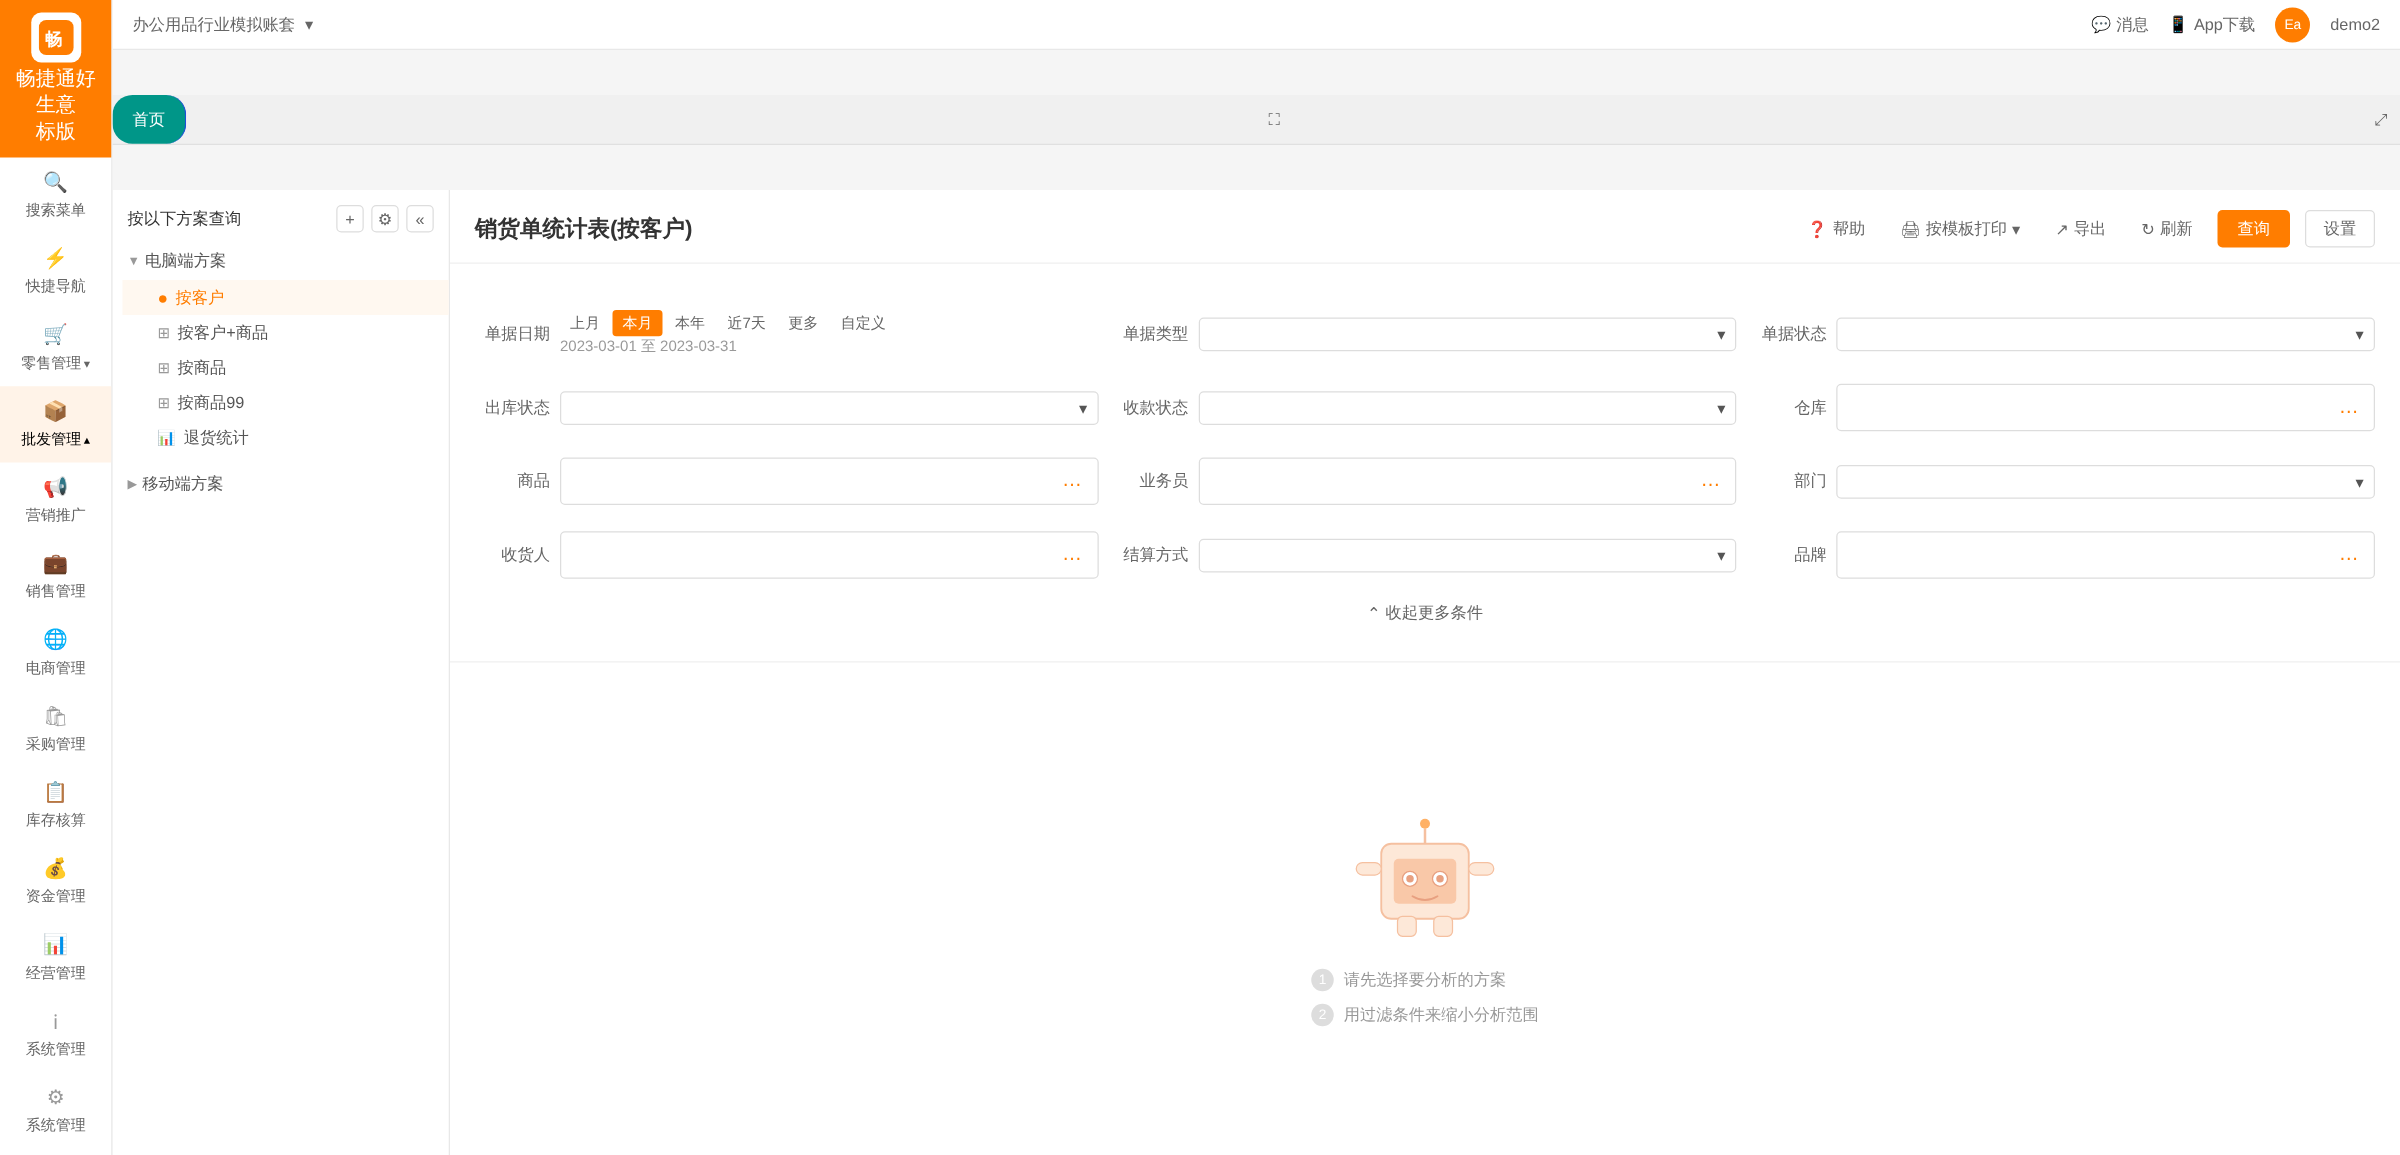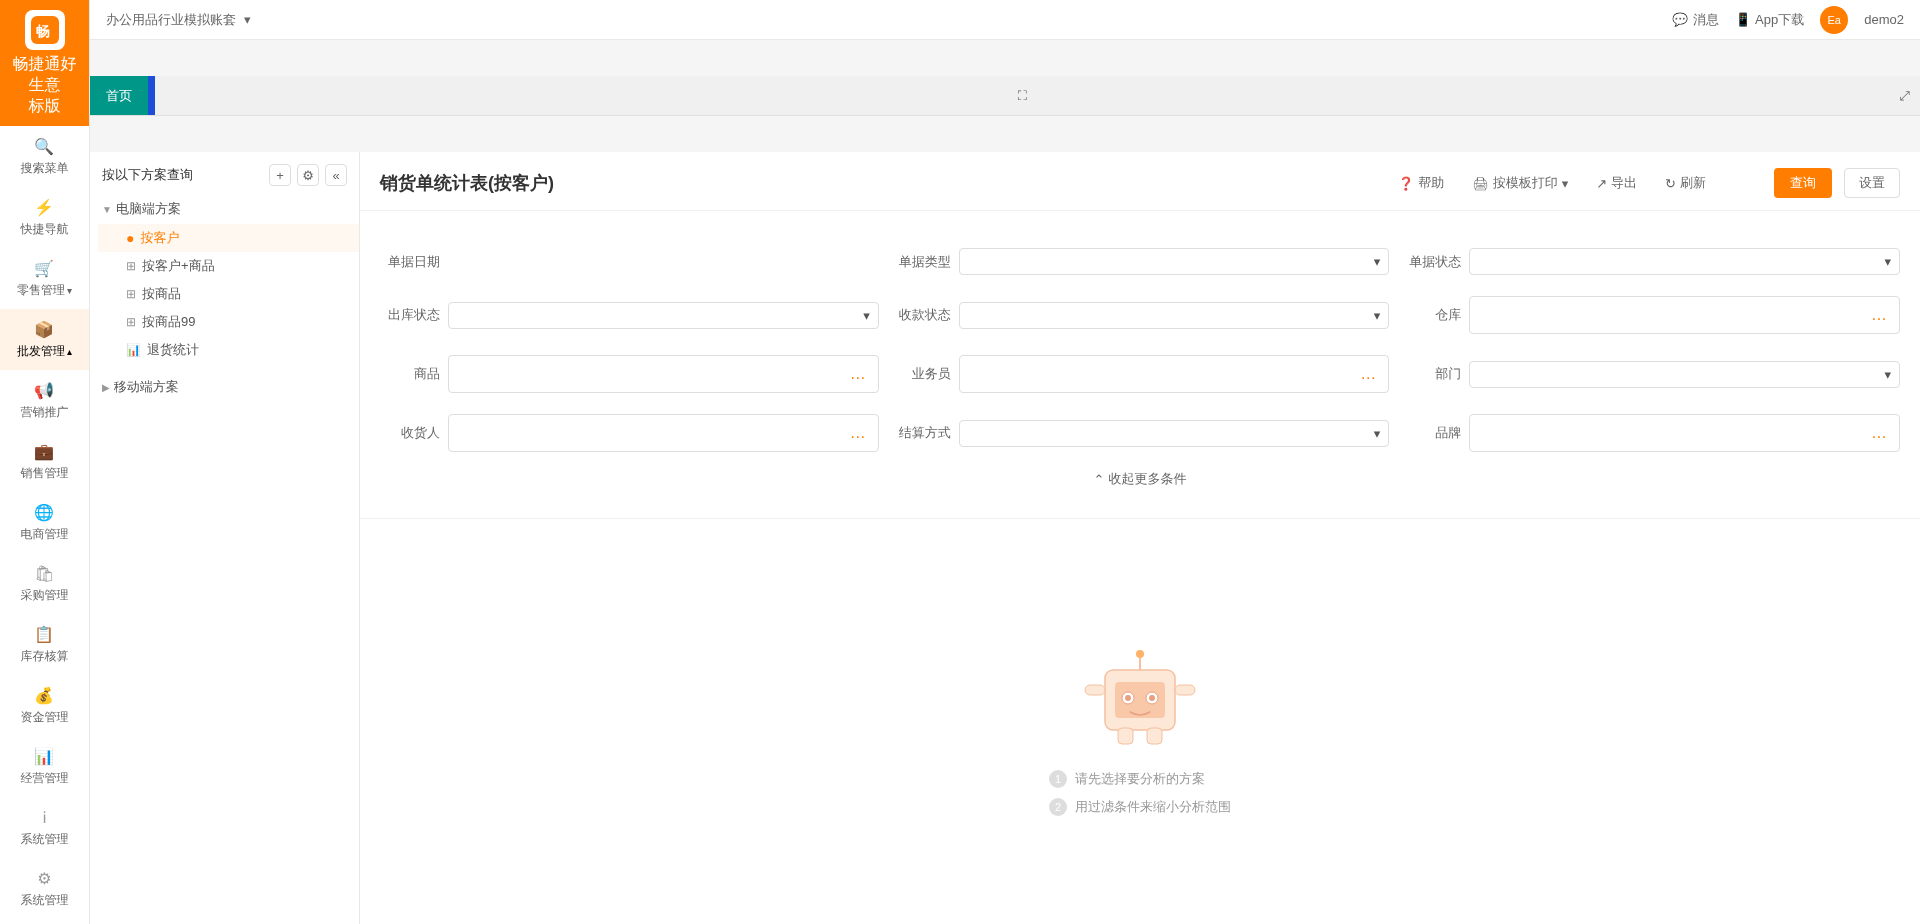--- a/index.html
+++ b/index.html
@@ -22,21 +22,21 @@
 
     
     .topbar { height: 40px; background: #fff; border-bottom: 1px solid #e8e8e8; display: flex; align-items: center; padding: 0 16px; justify-content: space-between; }
     .topbar-left { display: flex; align-items: center; gap: 8px; color: #666; font-size: 13px; }
     .topbar-right { display: flex; align-items: center; gap: 16px; color: #666; font-size: 13px; }
     .topbar-right .item { display: flex; align-items: center; gap: 4px; cursor: pointer; }
     .user-avatar { width: 28px; height: 28px; border-radius: 50%; background: #ff7d00; color: #fff; display: flex; align-items: center; justify-content: center; font-size: 12px; cursor: pointer; overflow: hidden; }
 
     
     .tabbar { height: 40px; background: #f0f0f0; display: flex; align-items: stretch; border-bottom: 1px solid #e0e0e0; }
-    .tab { display: flex; align-items: center; padding: 0 16px; cursor: pointer; border-right: 7px solid #1d4ed8; font-size: 13px; color: #666; gap: 6px; white-space: nowrap; }
+    .tab { display: flex; align-items: center; padding: 0 16px; cursor: pointer; border-right: 1px solid #1d4ed8; font-size: 13px; color: #666; gap: 6px; white-space: nowrap; border-radius: 16px; }
     .tab.active { background: #fff; color: #333; border-bottom: 2px solid #fff; margin-bottom: -1px; }
     .tab .close-btn { color: #999; font-size: 16px; line-height: 1; cursor: pointer; display: flex; align-items: center; }
     .tab-home { background: #009688; color: #fff; }
     .tab-expand { margin-left: auto; display: flex; align-items: center; padding: 0 10px; cursor: pointer; color: #666; }
 
     
     .content { flex: 1; display: flex; overflow: hidden; }
 
     
     .left-panel { width: 270px; background: #fff; border-right: 1px solid #e8e8e8; padding: 12px 0; flex-shrink: 0; }
@@ -51,21 +51,21 @@
     .sub-tree-item .item-icon { color: #999; font-size: 12px; }
 
     
     .right-panel { flex: 1; background: #fff; overflow-y: auto; display: flex; flex-direction: column; }
 
     
     .page-header { padding: 16px 20px 12px; display: flex; align-items: center; justify-content: space-between; border-bottom: 1px solid #f0f0f0; }
     .page-title { font-size: 18px; font-weight: 600; color: #333; }
     .page-actions { display: flex; align-items: center; gap: 12px; }
     .action-btn { display: flex; align-items: center; gap: 4px; color: #666; font-size: 13px; cursor: pointer; padding: 4px 8px; border-radius: 4px; }
-    .action-btn-primary { background: #ff7d00; color: #fff; border: none; padding: 6px 16px; border-radius: 4px; font-size: 13px; cursor: pointer; margin-left: 48px; }
+    .action-btn-primary { background: #ff7d00; color: #fff; border: none; padding: 6px 16px; border-radius: 4px; font-size: 13px; cursor: pointer; }
     .action-btn-secondary { background: #fff; color: #666; border: 1px solid #ddd; padding: 5px 14px; border-radius: 4px; font-size: 13px; cursor: pointer; }
 
     
     .filter-section { padding: 16px 20px; }
     .filter-row { display: grid; grid-template-columns: 1fr 1fr 1fr; gap: 12px; margin-bottom: 12px; align-items: center; margin-top: 21px; }
     .filter-item { display: flex; align-items: center; gap: 8px; }
     .filter-label { font-size: 13px; color: #666; white-space: nowrap; min-width: 60px; text-align: right; }
     .date-tabs { display: flex; gap: 2px; align-items: center; }
     .date-tab { padding: 2px 8px; font-size: 12px; color: #666; cursor: pointer; border-radius: 3px; }
     .date-tab.active { background: #ff7d00; color: #fff; border-radius: 3px; }
@@ -265,20 +265,31 @@
           <button class="action-btn-primary">查询</button>
           <button class="action-btn-secondary">设置</button>
         </div>
       </div>
 
       <div class="filter-section">
 
         <div class="filter-row">
           <div class="filter-item">
             <span class="filter-label">单据日期</span>
+            <div style="flex:1;">
+              <div class="date-tabs">
+                <span class="date-tab">上月</span>
+                <span class="date-tab active">本月</span>
+                <span class="date-tab">本年</span>
+                <span class="date-tab">近7天</span>
+                <span class="date-tab">更多</span>
+                <span class="date-tab">自定义</span>
+              </div>
+              <div class="date-range">2023-03-01 至 2023-03-31</div>
+            </div>
           </div>
           <div class="filter-item">
             <span class="filter-label">单据类型</span>
             <div class="select-control">
               <span></span>
               <span>▾</span>
             </div>
           </div>
           <div class="filter-item">
             <span class="filter-label">单据状态</span>

